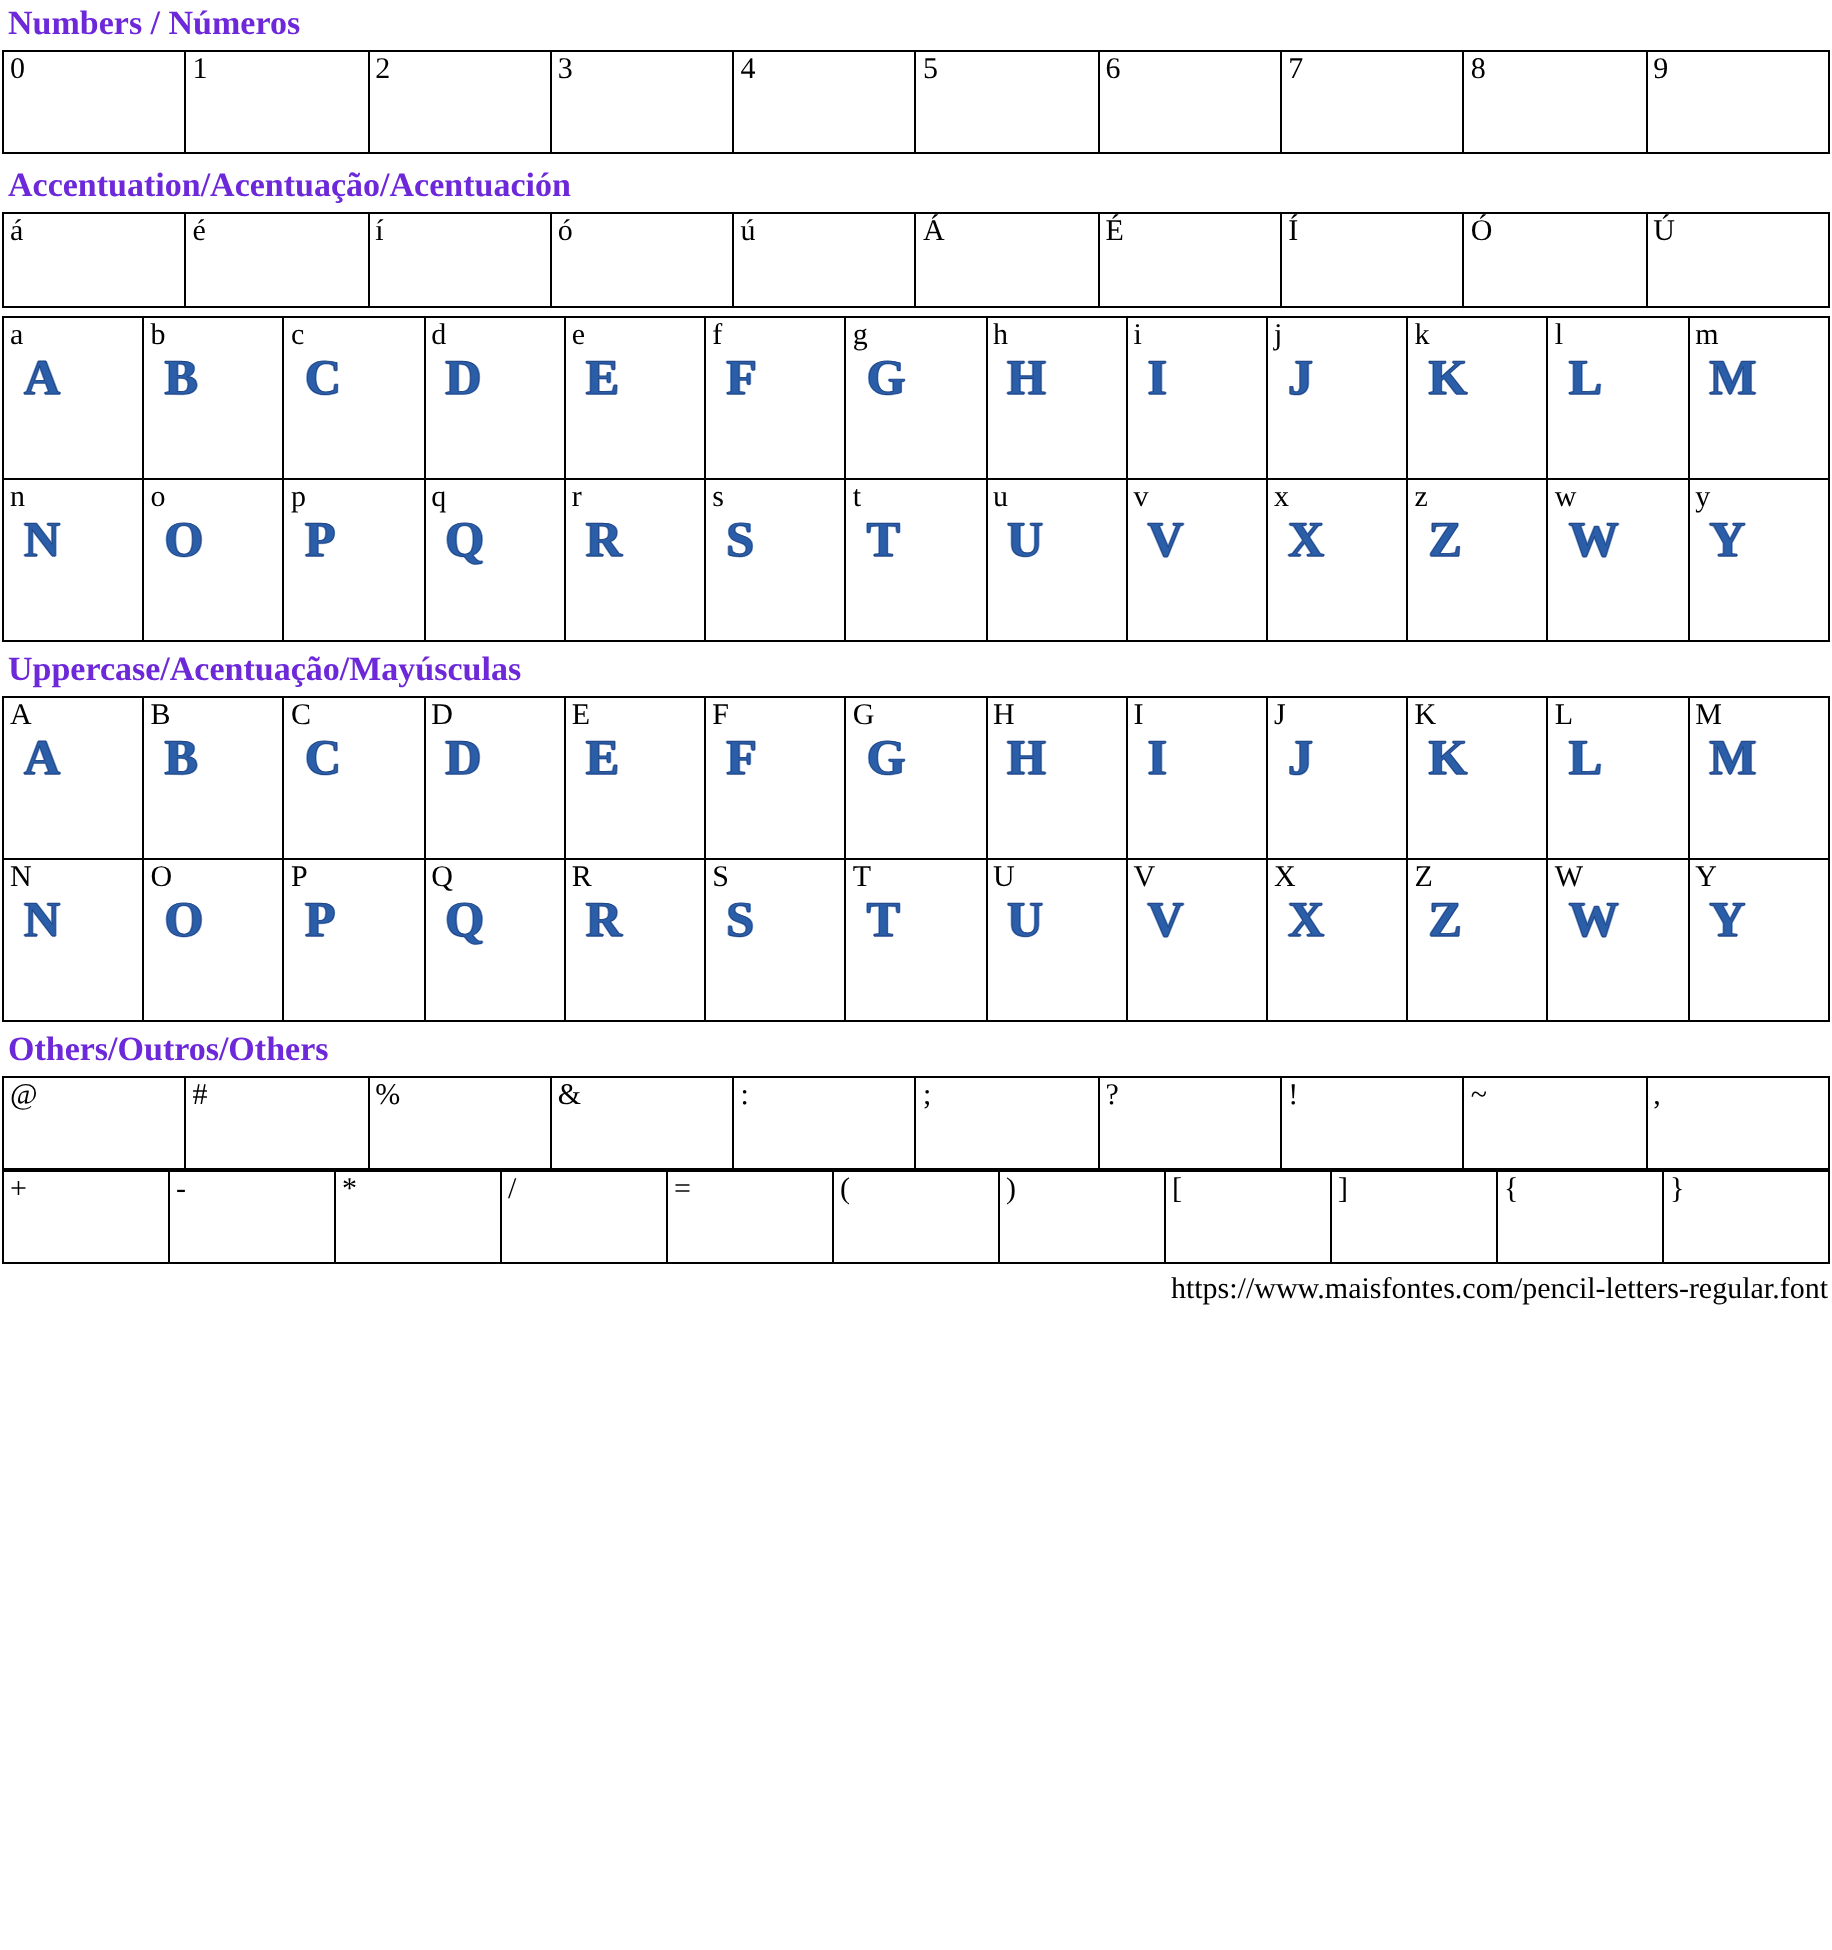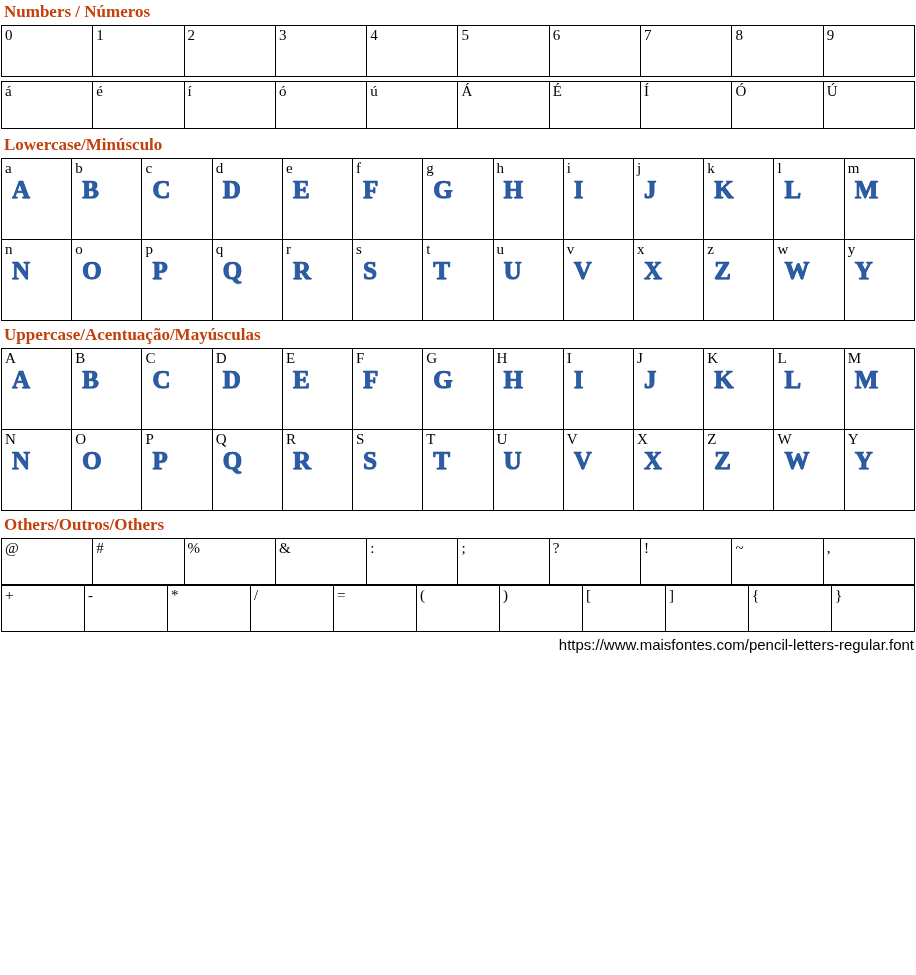--- a/index.html
+++ b/index.html
@@ -18,21 +18,21 @@
     position: relative;
     width: 916px;
     height: 975px;
   }
   .section-title {
     font-family: "Liberation Serif", serif;
     font-weight: bold;
     font-size: 17px;
     line-height: 20px;
     padding: 2px 0 3px 4px;
-    color: #c2410c;
+    color: #6d28d9;
   }
   table.grid {
     border-collapse: collapse;
     width: 914px;
     margin: 0 0 0 1px;
     table-layout: fixed;
   }
   table.grid td {
     border: 1px solid #000000;
     vertical-align: top;
@@ -68,21 +68,21 @@
       -0.6px 0 0 #6f93cc,
        0 0.6px 0 #9db6dd;
     -webkit-text-stroke: 0.4px #1d3f7d;
   }
   tr.row-num td { height: 50px; }
   tr.row-acc td { height: 46px; }
   tr.row-letters td { height: 80px; }
   tr.row-others td { height: 45px; }
   .url {
     text-align: right;
-    font-family: Liberation Sans, sans-serif;
+    font-family: Liberation Serif, serif;
     font-size: 15px;
     line-height: 18px;
     padding: 4px 2px 0 0;
     color: #000000;
   }
   .spacer-sm { height: 4px; }
   .spacer-xs { height: 2px; }
 </style>
 </head>
 <body>
@@ -122,20 +122,21 @@
           </td>
       <td>
             <span class="cell-label">9</span>
           </td>
     </tr>
   </tbody>
     </table>
 
   <div class="spacer-sm"></div>
 
+  <div class="section-title">Accentuation/Acentuação/Acentuación</div>
   <table class="grid">
     <tbody>
         <tr class="row-acc">
       <td>
             <span class="cell-label">á</span>
           </td>
       <td>
             <span class="cell-label">é</span>
           </td>
       <td>
@@ -161,21 +162,20 @@
           </td>
       <td>
             <span class="cell-label">Ú</span>
           </td>
     </tr>
   </tbody>
     </table>
 
   <div class="spacer-sm"></div>
 
-  <div class="section-title">Lowercase/Minúsculo</div>
   <table class="grid">
     <tbody>
         <tr class="row-letters">
       <td>
             <span class="cell-label">a</span>
             <span class="glyph"><span class="g">A</span></span>
           </td>
       <td>
             <span class="cell-label">b</span>
             <span class="glyph"><span class="g">B</span></span>

